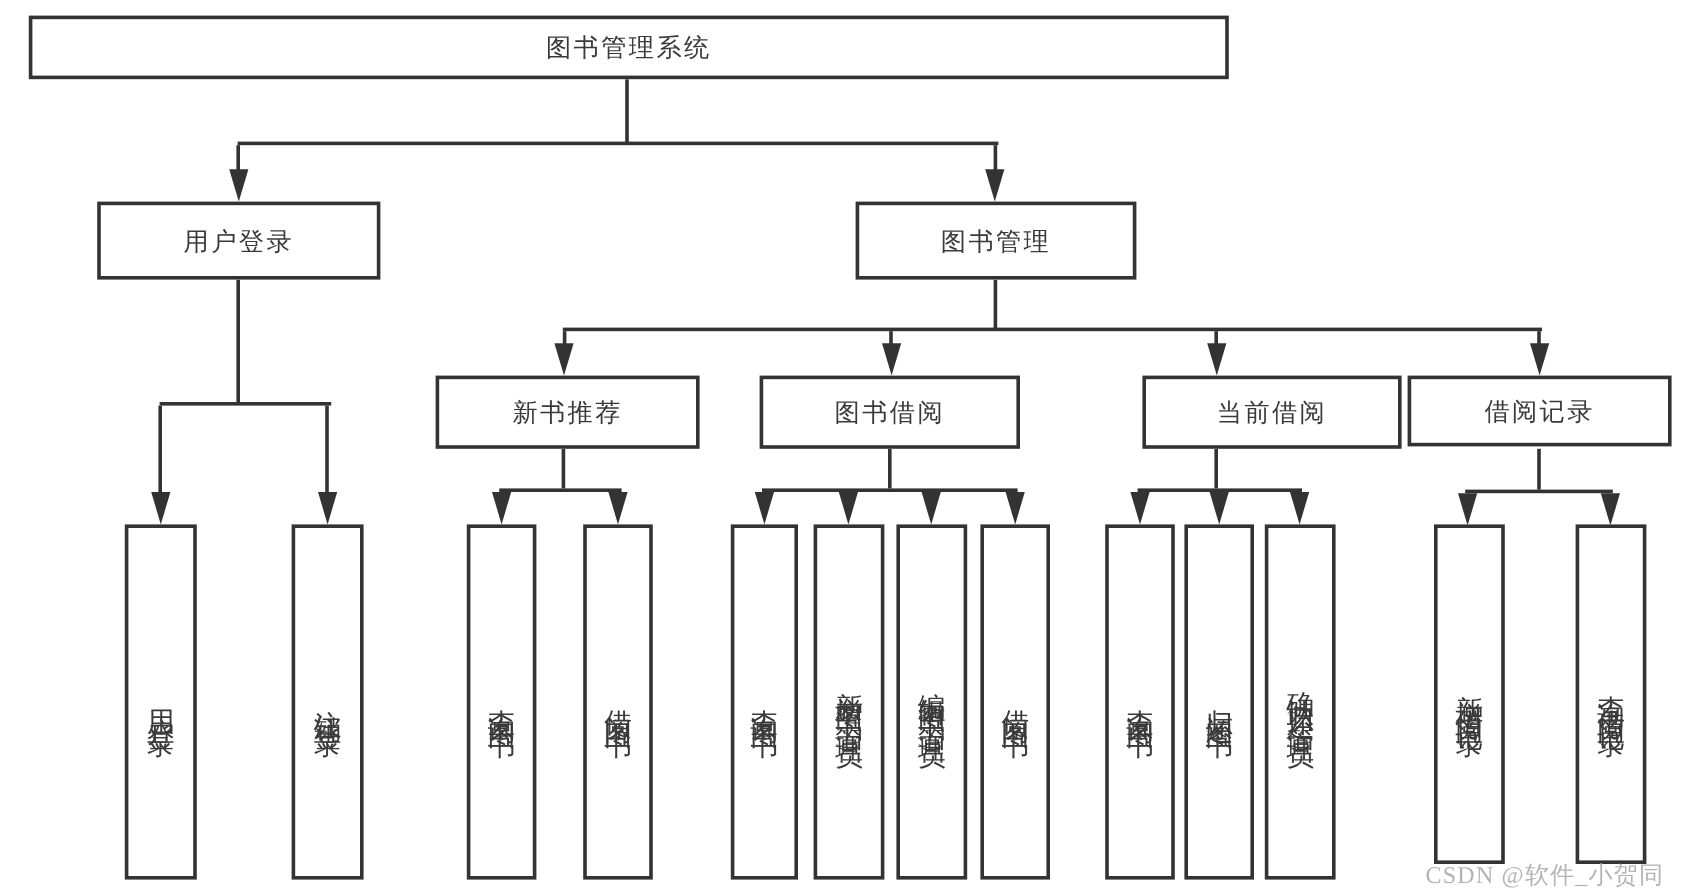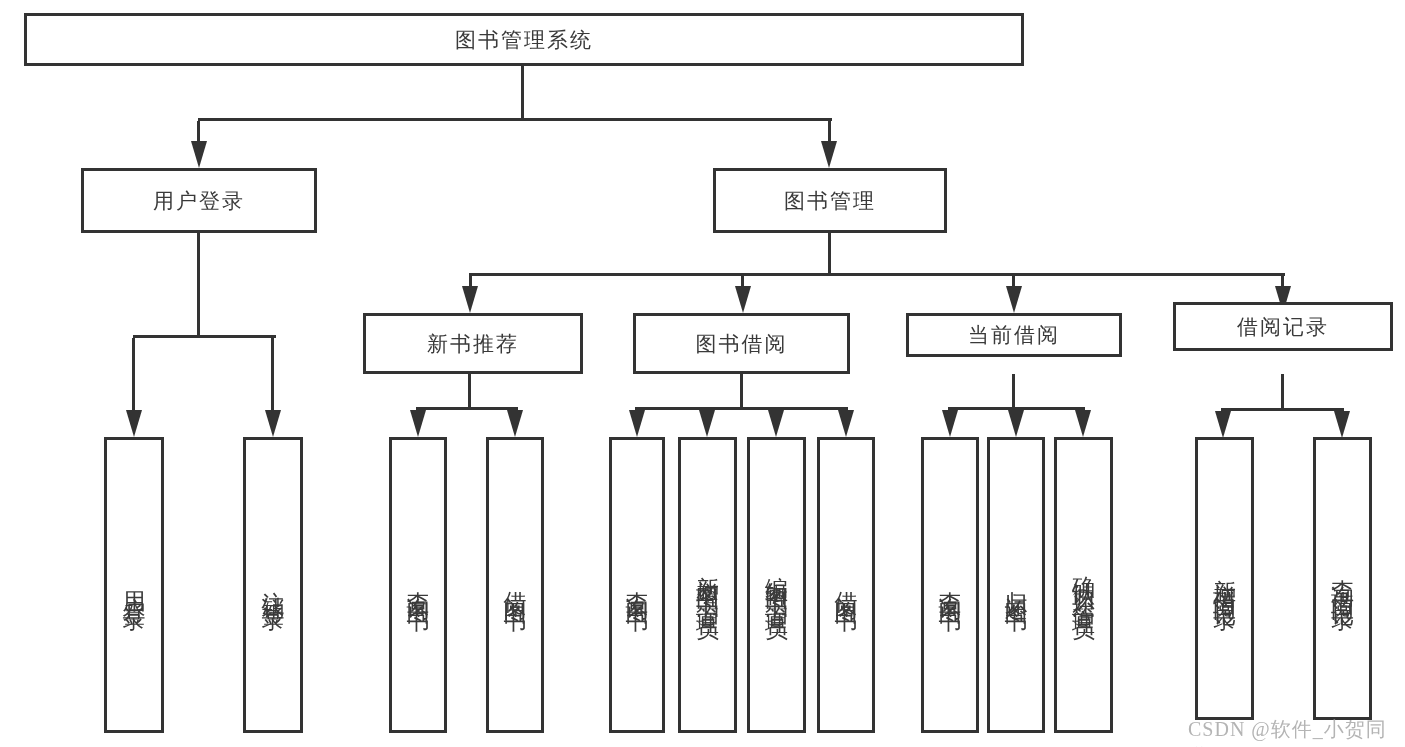--- a/index.html
+++ b/index.html
@@ -45,24 +45,24 @@
   <div class="node h" style="left:713px;top:168px;width:234px;height:65px">
     <span>图书管理</span>
   </div>
 
   <div class="node h" style="left:633px;top:313px;width:217px;height:61px">
     <span>图书借阅</span>
   </div>
   <div class="node h" style="left:363px;top:313px;width:220px;height:61px">
     <span>新书推荐</span>
   </div>
-  <div class="node h" style="left:906px;top:313px;width:216px;height:44px">
+  <div class="node h" style="left:952px;top:313px;width:216px;height:61px">
     <span>当前借阅</span>
   </div>
-  <div class="node h" style="left:1173px;top:302px;width:220px;height:49px">
+  <div class="node h" style="left:1173px;top:313px;width:220px;height:59px">
     <span>借阅记录</span>
   </div>
 
   <div class="node v" style="left:104px;top:437px;width:60px;height:296px">
     <span>用户登录</span>
   </div>
   <div class="node v" style="left:243px;top:437px;width:60px;height:296px">
     <span>注销登录</span>
   </div>
 

